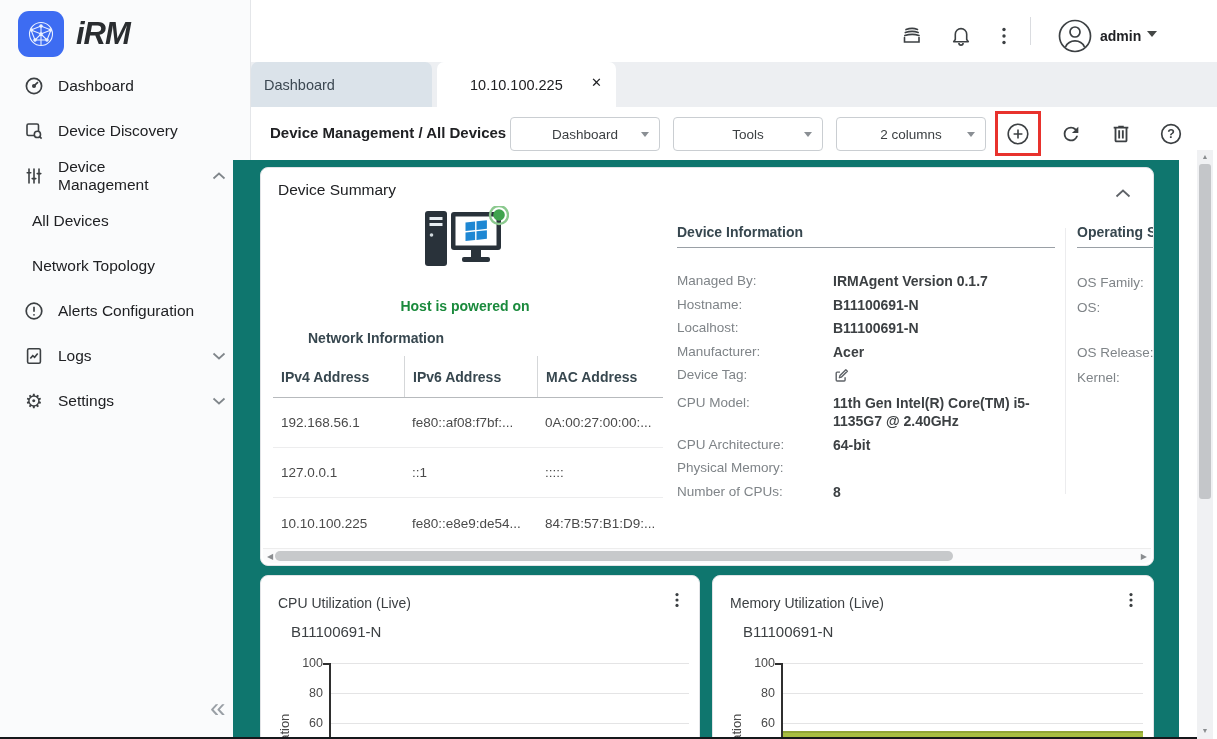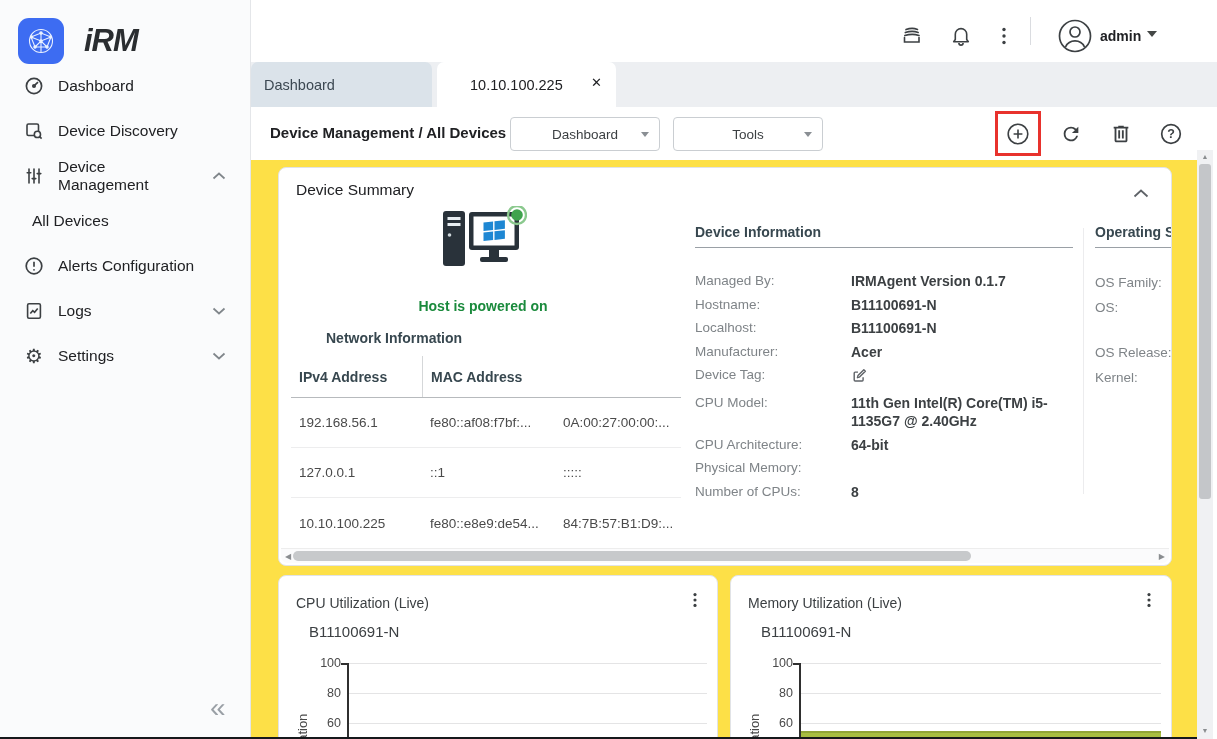--- a/index.html
+++ b/index.html
@@ -2,21 +2,21 @@
 <html><head>
 <meta charset="utf-8">
 <style>
   * { margin:0; padding:0; box-sizing:border-box; }
   html,body { width:1217px; height:739px; }
   body { font-family:"Liberation Sans","DejaVu Sans",sans-serif; background:#fff; }
   #screen { position:relative; width:1217px; height:739px; overflow:hidden; background:#fff; }
 
   
   #sidebar { position:absolute; left:0; top:0; width:251px; height:739px; background:#fafbfc; border-right:1px solid #e4e6e9; }
-  .logo-row { position:absolute; left:18px; top:18px; display:flex; align-items:center; gap:20px; cursor:pointer;justify-content:center; }
+  .logo-row { position:absolute; left:18px; top:11px; display:flex; align-items:center; gap:12px; cursor:pointer;justify-content:center; }
   .logo-badge { width:46px; height:46px; border-radius:11px; background:#3d6cf2; display:flex; align-items:center; justify-content:center; }
   .logo-text { font-size:31px; font-weight:800; font-style:italic; color:#2a2d30; letter-spacing:-1px; }
   .side-menu { position:absolute; left:0; top:63px; right:0; }
   .side-item { height:45px; display:flex; align-items:center; padding-left:24px; gap:14px; font-size:15.5px; color:#202124; cursor:pointer; }
   .side-sub { padding-left:32px; }
   .si-icon { width:20px; height:20px; display:flex; align-items:center; justify-content:center; color:#3c4043; }
   .si-chevron { margin-left:auto; margin-right:24px; color:#80868b; display:flex; }
   .gear-glyph { font-size:20px; line-height:1; color:#3c4043; }
   .collapse-btn { position:absolute; left:210px; top:692px; font-size:28px; color:#9aa0a6; cursor:pointer; }
 
@@ -42,21 +42,21 @@
   .select { position:absolute; top:10px; height:34px; border:1px solid #caced2; border-radius:4px; background:#fff; display:flex; align-items:center; justify-content:center; font-size:13.5px; color:#3c4043; cursor:pointer; }
   .sel-caret { position:absolute; right:10px; top:14px; width:0; height:0; border-left:4.5px solid transparent; border-right:4.5px solid transparent; border-top:5.5px solid #8a8f94; }
   .sel-1 { left:259px; width:150px; }
   .sel-2 { left:422px; width:150px; }
   .sel-3 { left:585px; width:150px; }
   .red-box { position:absolute; left:744px; top:4px; width:46px; height:45px; border:3px solid #e8322d; display:flex; align-items:center; justify-content:center; }
   .tbtn { position:absolute; top:11px; width:32px; height:32px; display:flex; align-items:center; justify-content:center; cursor:pointer; color:#3c4043; }
   .tbtn-refresh { left:804px; } .tbtn-trash { left:854px; } .tbtn-help { left:904px; }
 
   
-  #content { position:absolute; left:251px; top:160px; width:946px; height:579px; background:#fde047; overflow:hidden; }
+  #content { position:absolute; left:233px; top:160px; width:946px; height:579px; background:#0f766e; overflow:hidden; }
   .card { position:absolute; background:#fff; border:1px solid #e1e3e6; border-radius:8px; }
   #summary-card { left:27px; top:7px; width:894px; height:399px; overflow:hidden; }
   .sum-title { position:absolute; left:17px; top:13px; font-size:15.5px; color:#202124; }
   .sum-chevron { position:absolute; right:22px; top:16px; color:#5f6368; cursor:pointer; }
   .comp-wrap { position:absolute; left:160px; top:38px; }
   .power-status { position:absolute; left:74px; top:130px; width:260px; text-align:center; font-size:14px; font-weight:bold; color:#1a8a3c; }
   .net-title { position:absolute; left:47px; top:162px; font-size:14px; font-weight:bold; color:#37474f; }
   .net-table { position:absolute; left:12px; top:188px; width:390px; }
   .net-head { display:flex; height:42px; border-bottom:1px solid #b7babd; }
   .nh { padding-left:8px; display:flex; align-items:center; font-size:14px; font-weight:bold; color:#37474f; }
@@ -154,20 +154,23 @@
         <span>Device Management</span>
         <span class="si-chevron">
           <svg width="14" height="8" viewBox="0 0 14 8" fill="none" stroke="#80868b" stroke-width="1.7">
               <path d="M1.5 6.5 L7 1.5 L12.5 6.5"></path>
             </svg>
         </span>
       </div>
       <div class="side-item side-sub">
         <span>All Devices</span>
       </div>
+      <div class="side-item side-sub">
+        <span>Network Topology</span>
+      </div>
       <div class="side-item">
         <span class="si-icon">
           <svg width="20" height="20" viewBox="0 0 20 20" fill="none" stroke="#3c4043" stroke-width="1.7">
               <circle cx="10" cy="10" r="7.8"></circle>
               <path d="M10 5.8 V10.8"></path>
               <circle cx="10" cy="13.8" r="0.9" fill="#3c4043" stroke="none"></circle>
             </svg>
         </span>
         <span>Alerts Configuration</span>
       </div>
@@ -248,20 +251,24 @@
   </div>
 
   <div id="toolbar">
     <div class="crumb">Device Management / All Devices</div>
     <div class="select sel-1">
       <span>Dashboard</span>
       <span class="sel-caret"></span>
     </div>
     <div class="select sel-2">
       <span>Tools</span>
+      <span class="sel-caret"></span>
+    </div>
+    <div class="select sel-3">
+      <span>2 columns</span>
       <span class="sel-caret"></span>
     </div>
     <div class="red-box">
       <div style="cursor:pointer; display:flex;">
         <svg width="26" height="26" viewBox="0 0 26 26" fill="none" stroke="#3c4043" stroke-width="1.6">
             <circle cx="13" cy="13" r="9.8"></circle>
             <path d="M13 8.6 V17.4 M8.6 13 H17.4"></path>
           </svg>
       </div>
     </div>
@@ -312,20 +319,21 @@
           <circle cx="78" cy="9" r="9" fill="none" stroke="#8bc98e" stroke-width="2.4"></circle>
           <circle cx="78" cy="9" r="5.8" fill="#3fa34d"></circle>
         </svg>
       </div>
       <div class="power-status">Host is powered on</div>
 
       <div class="net-title">Network Information</div>
       <div class="net-table">
         <div class="net-head">
           <div class="nh c1">IPv4 Address</div>
+          <div class="nh c2">IPv6 Address</div>
           <div class="nh c3">MAC Address</div>
         </div>
         <div class="net-row">
           <div class="nc c1">192.168.56.1</div>
           <div class="nc c2">fe80::af08:f7bf:...</div>
           <div class="nc c3">0A:00:27:00:00:...</div>
         </div>
         <div class="net-row">
           <div class="nc c1">127.0.0.1</div>
           <div class="nc c2">::1</div>

